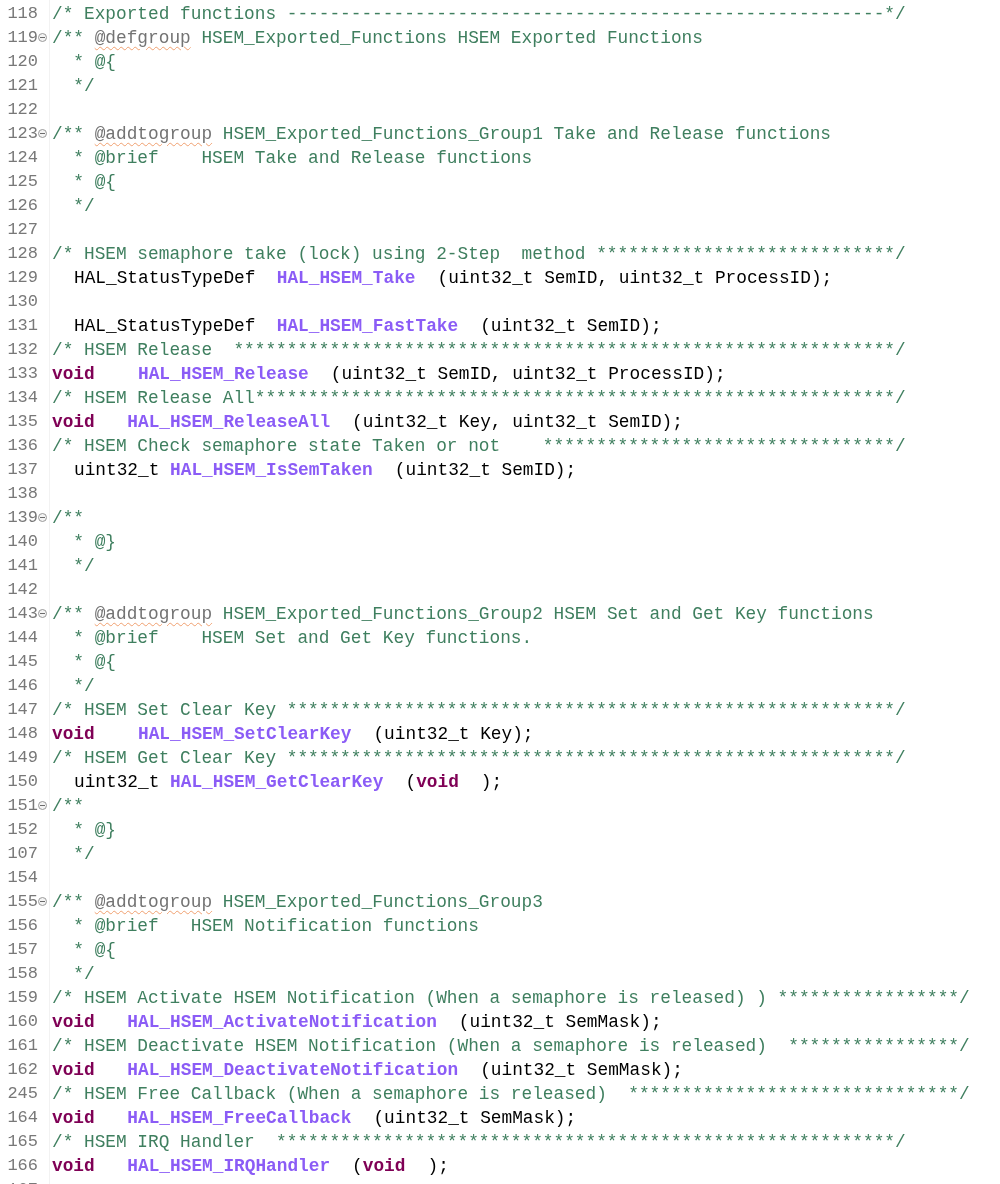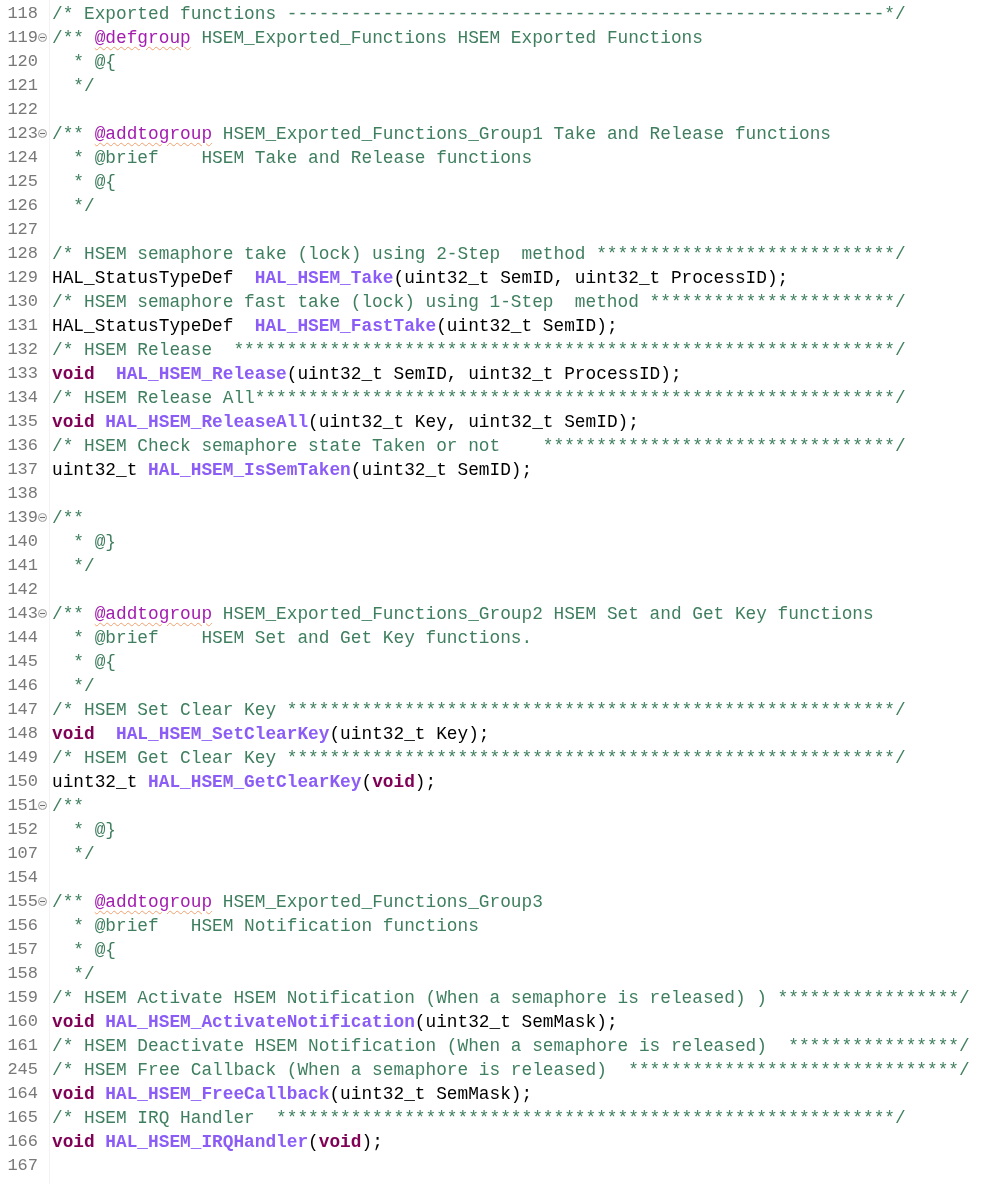--- a/index.html
+++ b/index.html
@@ -9,42 +9,42 @@
           font-family: "Liberation Mono", "DejaVu Sans Mono", monospace; font-size: 17.8px; }
   .ln { position: absolute; left: 0; top: 0; width: 38px; text-align: right; color: #787878;
         font-family: "Liberation Mono", "DejaVu Sans Mono", monospace; font-size: 17px; }
   .fold { position: absolute; left: 38px; top: 7px; width: 9px; height: 9px; border-radius: 50%;
           border: 1px solid #9a9a9a; box-sizing: border-box; background: #f4f4f4; }
   .fold::after { content: ""; position: absolute; left: 1px; right: 1px; top: 3px; height: 1px; background: #6a6a6a; }
   .code { position: absolute; left: 52px; top: 0; }
   .cm { color: #3f7f5f; }
   .kw { color: #7f0055; font-weight: bold; }
   .fn { color: #8b5cf6; font-weight: bold; }
-  .tx { color: #000000; }
-  .tag { color: #a21caf; text-decoration: underline wavy #f0a070; text-decoration-thickness: 1px; text-underline-offset: 3px; }
+  .tx { color: #000000; margin-left: 22px; }
+  .tag { color: #737373; text-decoration: underline wavy #f0a070; text-decoration-thickness: 1px; text-underline-offset: 3px; }
   .gutter-sep { position: absolute; left: 49px; top: 0; width: 1px; height: 1184px; background: #f2f2f2; }
 </style>
 </head>
 <body>
 
 <div class="gutter-sep"></div>
 <div class="editor" id="editor">
     <div class="line"><span class="ln">118</span><span class="code"><span class="cm">/* Exported functions --------------------------------------------------------*/</span></span></div>
     <div class="line"><span class="ln">119</span><span class="fold"></span><span class="code"><span class="cm">/** </span><span class="tag">@defgroup</span><span class="cm"> HSEM_Exported_Functions HSEM Exported Functions</span></span></div>
     <div class="line"><span class="ln">120</span><span class="code"><span class="cm">  * @{</span></span></div>
     <div class="line"><span class="ln">121</span><span class="code"><span class="cm">  */</span></span></div>
     <div class="line"><span class="ln">122</span><span class="code"></span></div>
     <div class="line"><span class="ln">123</span><span class="fold"></span><span class="code"><span class="cm">/** </span><span class="tag">@addtogroup</span><span class="cm"> HSEM_Exported_Functions_Group1 Take and Release functions</span></span></div>
     <div class="line"><span class="ln">124</span><span class="code"><span class="cm">  * @brief    HSEM Take and Release functions</span></span></div>
     <div class="line"><span class="ln">125</span><span class="code"><span class="cm">  * @{</span></span></div>
     <div class="line"><span class="ln">126</span><span class="code"><span class="cm">  */</span></span></div>
     <div class="line"><span class="ln">127</span><span class="code"></span></div>
     <div class="line"><span class="ln">128</span><span class="code"><span class="cm">/* HSEM semaphore take (lock) using 2-Step  method ****************************/</span></span></div>
     <div class="line"><span class="ln">129</span><span class="code"><span class="tx">HAL_StatusTypeDef  </span><span class="fn">HAL_HSEM_Take</span><span class="tx">(uint32_t SemID, uint32_t ProcessID);</span></span></div>
-    <div class="line"><span class="ln">130</span><span class="code"><span class="cm">/* HSEM semaphore fast take (lock) using 1-Step  method ***********************/</span></span></div>
+    <div class="line"><span class="ln">130</span></div>
     <div class="line"><span class="ln">131</span><span class="code"><span class="tx">HAL_StatusTypeDef  </span><span class="fn">HAL_HSEM_FastTake</span><span class="tx">(uint32_t SemID);</span></span></div>
     <div class="line"><span class="ln">132</span><span class="code"><span class="cm">/* HSEM Release  **************************************************************/</span></span></div>
     <div class="line"><span class="ln">133</span><span class="code"><span class="kw">void</span><span class="tx">  </span><span class="fn">HAL_HSEM_Release</span><span class="tx">(uint32_t SemID, uint32_t ProcessID);</span></span></div>
     <div class="line"><span class="ln">134</span><span class="code"><span class="cm">/* HSEM Release All************************************************************/</span></span></div>
     <div class="line"><span class="ln">135</span><span class="code"><span class="kw">void</span><span class="tx"> </span><span class="fn">HAL_HSEM_ReleaseAll</span><span class="tx">(uint32_t Key, uint32_t SemID);</span></span></div>
     <div class="line"><span class="ln">136</span><span class="code"><span class="cm">/* HSEM Check semaphore state Taken or not    *********************************/</span></span></div>
     <div class="line"><span class="ln">137</span><span class="code"><span class="tx">uint32_t </span><span class="fn">HAL_HSEM_IsSemTaken</span><span class="tx">(uint32_t SemID);</span></span></div>
     <div class="line"><span class="ln">138</span><span class="code"></span></div>
     <div class="line"><span class="ln">139</span><span class="fold"></span><span class="code"><span class="cm">/**</span></span></div>
     <div class="line"><span class="ln">140</span><span class="code"><span class="cm">  * @}</span></span></div>
@@ -62,18 +62,19 @@
     <div class="line"><span class="ln">152</span><span class="code"><span class="cm">  * @}</span></span></div>
     <div class="line"><span class="ln">107</span><span class="code"><span class="cm">  */</span></span></div>
     <div class="line"><span class="ln">154</span><span class="code"></span></div>
     <div class="line"><span class="ln">155</span><span class="fold"></span><span class="code"><span class="cm">/** </span><span class="tag">@addtogroup</span><span class="cm"> HSEM_Exported_Functions_Group3</span></span></div>
     <div class="line"><span class="ln">156</span><span class="code"><span class="cm">  * @brief   HSEM Notification functions</span></span></div>
     <div class="line"><span class="ln">157</span><span class="code"><span class="cm">  * @{</span></span></div>
     <div class="line"><span class="ln">158</span><span class="code"><span class="cm">  */</span></span></div>
     <div class="line"><span class="ln">159</span><span class="code"><span class="cm">/* HSEM Activate HSEM Notification (When a semaphore is released) ) *****************/</span></span></div>
     <div class="line"><span class="ln">160</span><span class="code"><span class="kw">void</span><span class="tx"> </span><span class="fn">HAL_HSEM_ActivateNotification</span><span class="tx">(uint32_t SemMask);</span></span></div>
     <div class="line"><span class="ln">161</span><span class="code"><span class="cm">/* HSEM Deactivate HSEM Notification (When a semaphore is released)  ****************/</span></span></div>
+    <div class="line"><span class="ln">162</span><span class="code"><span class="kw">void</span><span class="tx"> </span><span class="fn">HAL_HSEM_DeactivateNotification</span><span class="tx">(uint32_t SemMask);</span></span></div>
     <div class="line"><span class="ln">245</span><span class="code"><span class="cm">/* HSEM Free Callback (When a semaphore is released)  *******************************/</span></span></div>
     <div class="line"><span class="ln">164</span><span class="code"><span class="kw">void</span><span class="tx"> </span><span class="fn">HAL_HSEM_FreeCallback</span><span class="tx">(uint32_t SemMask);</span></span></div>
     <div class="line"><span class="ln">165</span><span class="code"><span class="cm">/* HSEM IRQ Handler  **********************************************************/</span></span></div>
     <div class="line"><span class="ln">166</span><span class="code"><span class="kw">void</span><span class="tx"> </span><span class="fn">HAL_HSEM_IRQHandler</span><span class="tx">(</span><span class="kw">void</span><span class="tx">);</span></span></div>
     <div class="line"><span class="ln">167</span><span class="code"></span></div>
   </div>
 
 </body></html>

